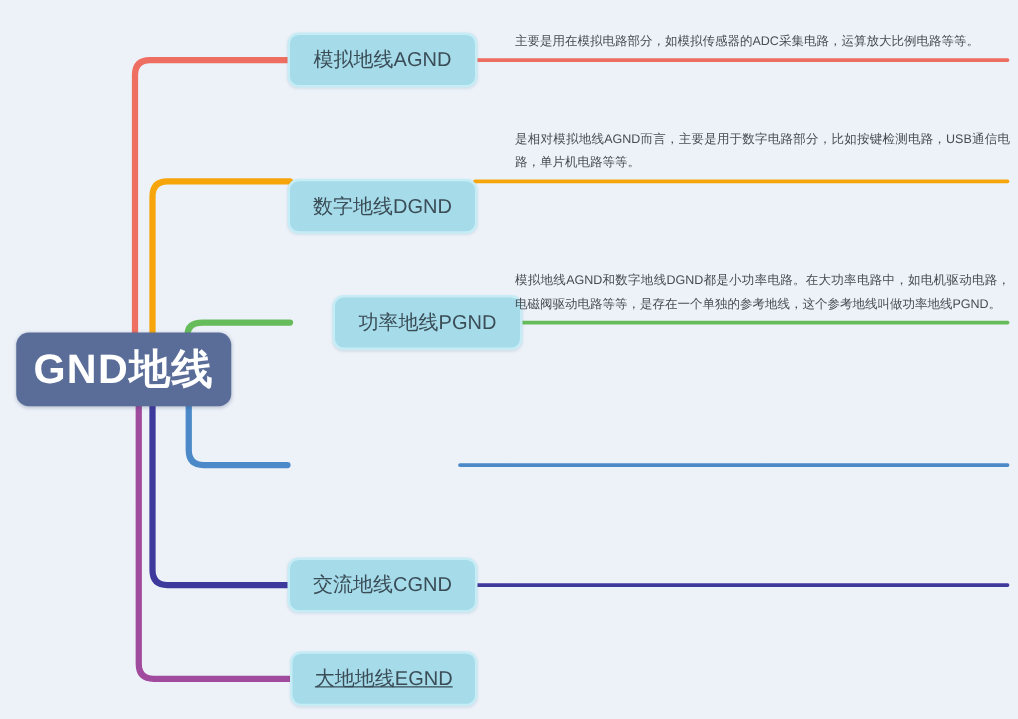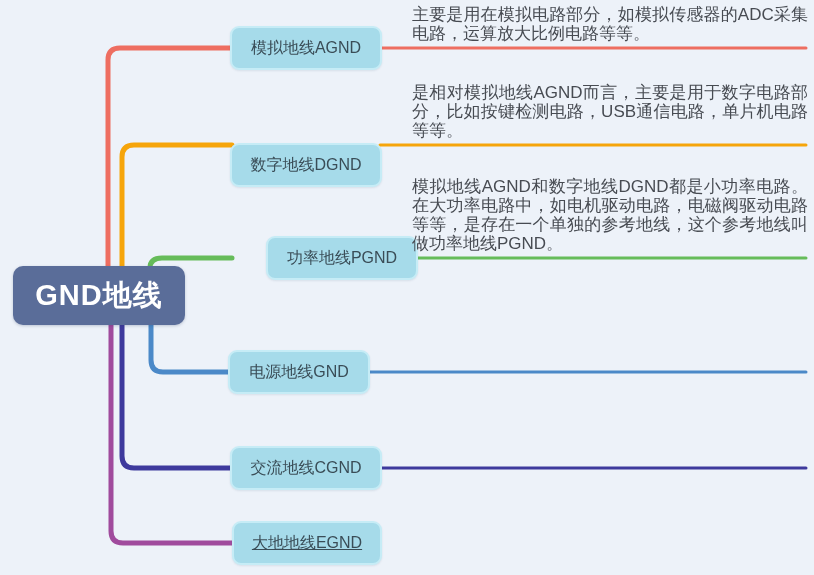--- a/index.html
+++ b/index.html
@@ -14,39 +14,39 @@
   }
   .canvas{position:relative;width:814px;height:575px;}
   .links{position:absolute;left:0;top:0;width:814px;height:575px;}
   .links path{fill:none;stroke-linecap:round;stroke-linejoin:round;}
   .links path.main{stroke-width:5;}
   .links path.tail{stroke-width:3;}
   .root-node{
     position:absolute;left:13px;top:266px;width:172px;height:59px;
     background:var(--root-bg);color:var(--root-text);border-radius:10px;
     display:flex;align-items:center;justify-content:center;
-    font-size:29px;font-weight:bold;letter-spacing:1px;
+    font-size:33px;font-weight:bold;letter-spacing:1px;
     box-shadow:0 1px 3px rgba(40,60,100,.25);cursor:pointer;z-index:2;
   }
   .node{
     position:absolute;height:44px;background:var(--node-bg);
     border:2px solid var(--node-border);border-radius:9px;
     display:flex;align-items:center;justify-content:center;
     color:var(--node-text);font-size:16px;cursor:pointer;z-index:2;
     box-shadow:0 1px 2px rgba(60,90,120,.12);
   }
   .node-agnd{left:230px;top:26px;width:152px;text-align:center;}
   .node-dgnd{left:230px;top:123px;width:152px;margin-top:20px;}
   .node-pgnd{left:230px;top:236px;width:152px;margin-left:36px;}
   .node-gnd {left:228px;top:350px;width:142px;}
   .node-cgnd{left:230px;top:446px;width:152px;}
   .node-egnd{left:232px;top:521px;width:150px;text-decoration:underline;}
   .desc{
     position:absolute;left:412px;width:396px;color:var(--desc-text);
-    font-size:17px;line-height:19px;text-align:justify;cursor:pointer;z-index:2;
+    font-size:10px;line-height:19px;text-align:justify;cursor:pointer;z-index:2;
   }
   .desc-agnd{bottom:532px;}
   .desc-dgnd{bottom:435px;}
   .desc-pgnd{bottom:322px;}
   .desc-gnd {bottom:208px;}
   .desc-cgnd{bottom:112px;}
 </style>
 </head>
 <body>
 
@@ -69,21 +69,20 @@
     <path class="tail" d="M 380 468 L 806 468" stroke="#3e3a9d"></path>
 
     <path class="main" d="M 111 324 L 111 531 Q 111 543 123 543 L 234 543" stroke="#a04b9d"></path>
   </svg>
 
   <div class="root-node">GND地线</div>
 
   <div class="node node-agnd">模拟地线AGND</div>
   <div class="node node-dgnd">数字地线DGND</div>
   <div class="node node-pgnd">功率地线PGND</div>
-  <div class="node node-gnd">电源地线GND</div>
   <div class="node node-cgnd">交流地线CGND</div>
   <div class="node node-egnd">大地地线EGND</div>
 
   <div class="desc desc-agnd">主要是用在模拟电路部分，如模拟传感器的ADC采集电路，运算放大比例电路等等。</div>
   <div class="desc desc-dgnd">是相对模拟地线AGND而言，主要是用于数字电路部分，比如按键检测电路，USB通信电路，单片机电路等等。</div>
   <div class="desc desc-pgnd">模拟地线AGND和数字地线DGND都是小功率电路。在大功率电路中，如电机驱动电路，电磁阀驱动电路等等，是存在一个单独的参考地线，这个参考地线叫做功率地线PGND。</div>
 
 </div>
 
 </body></html>

